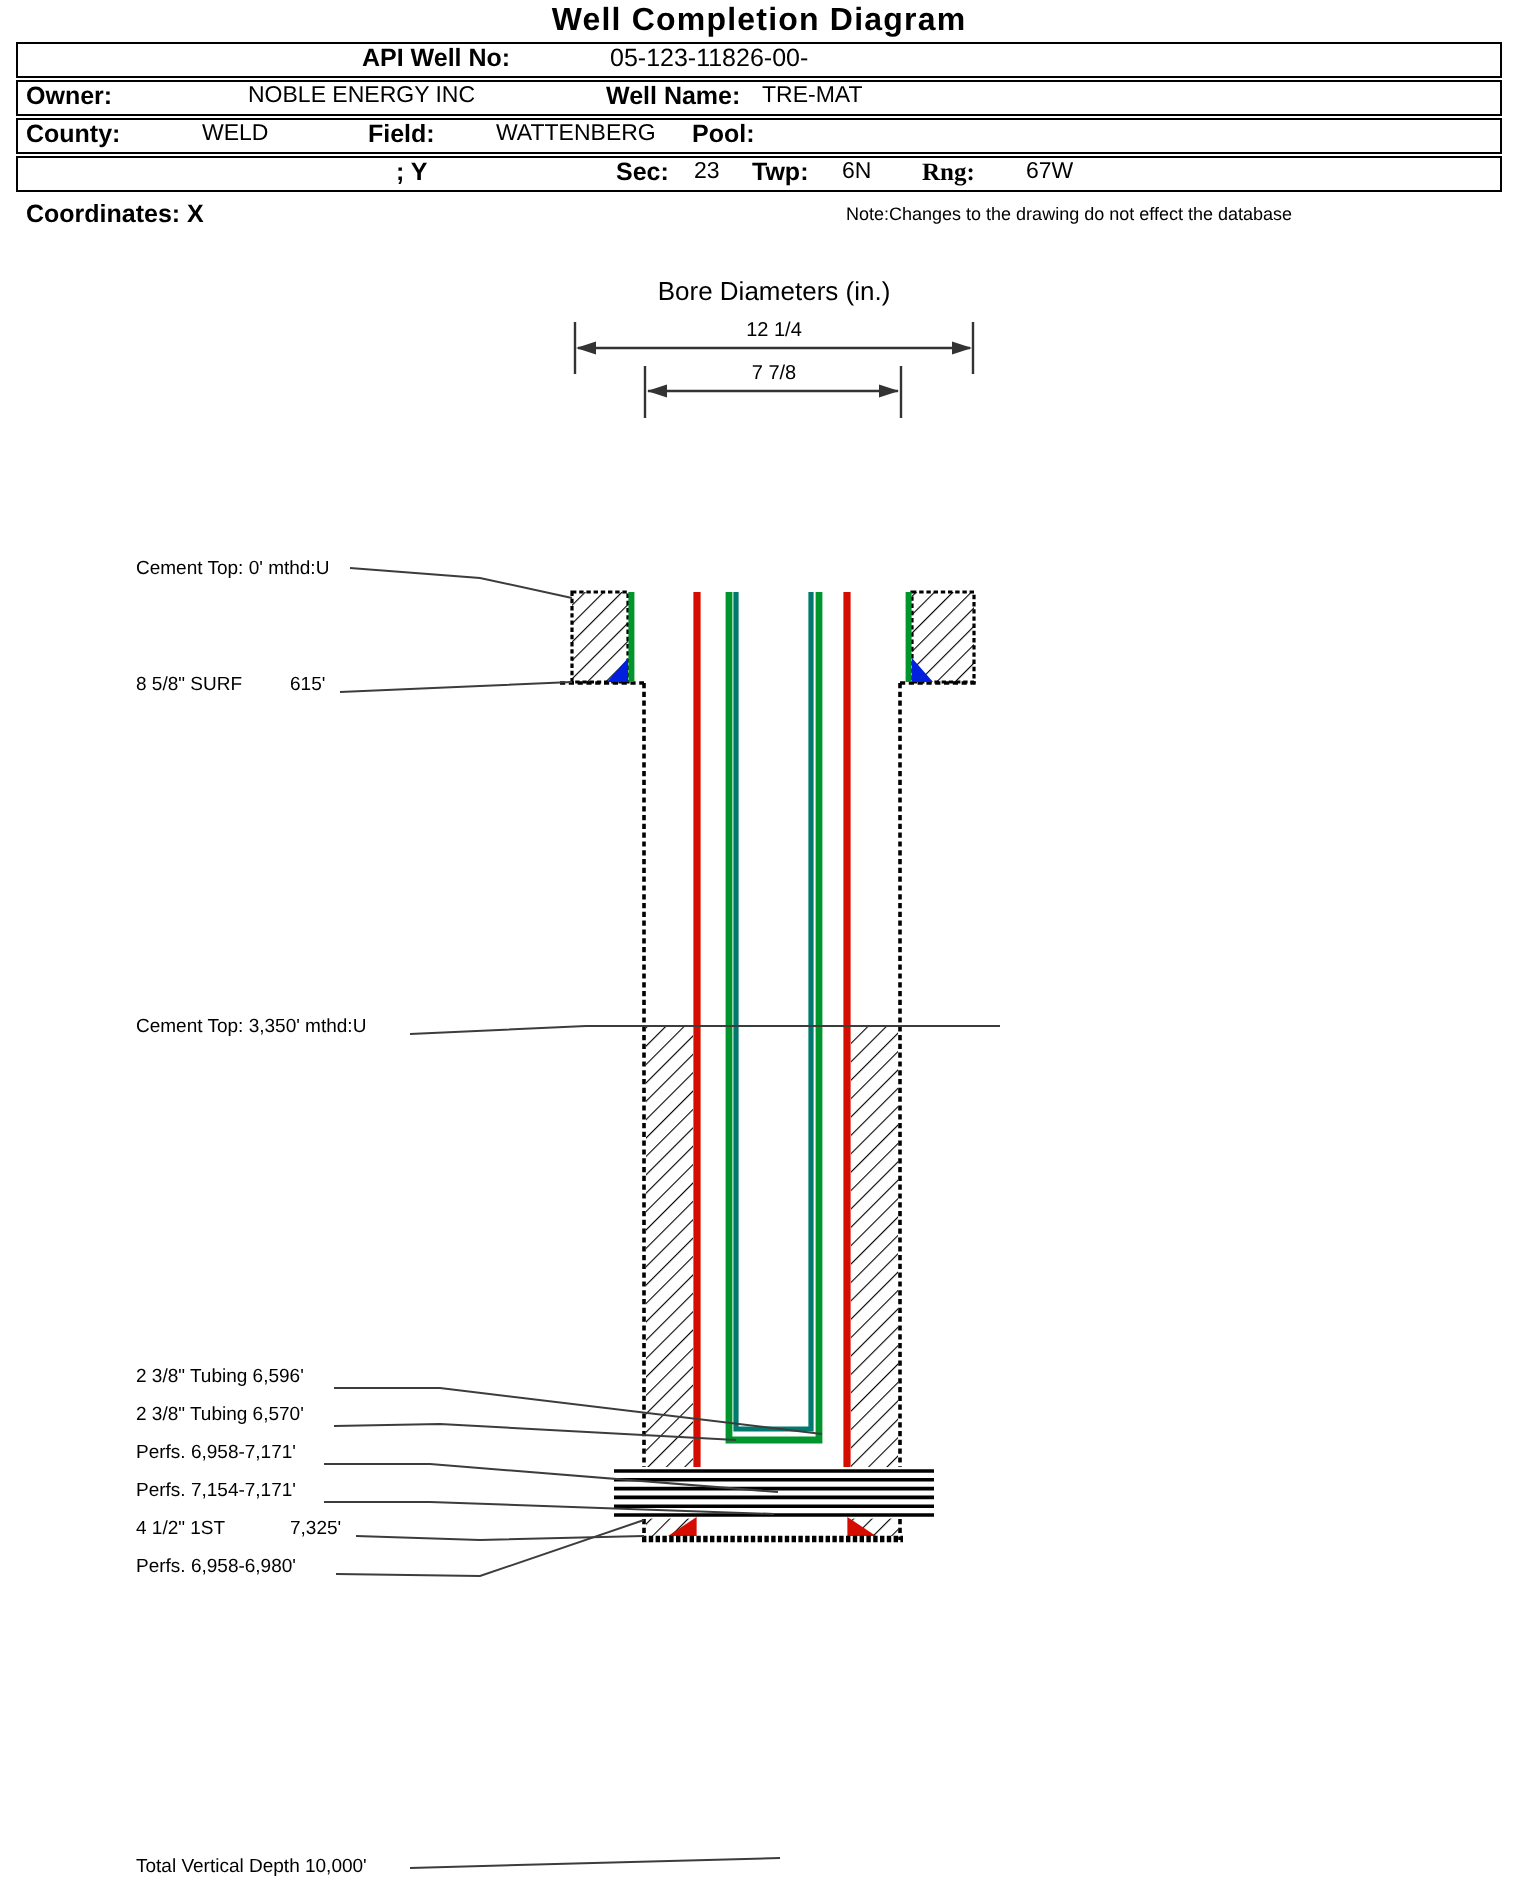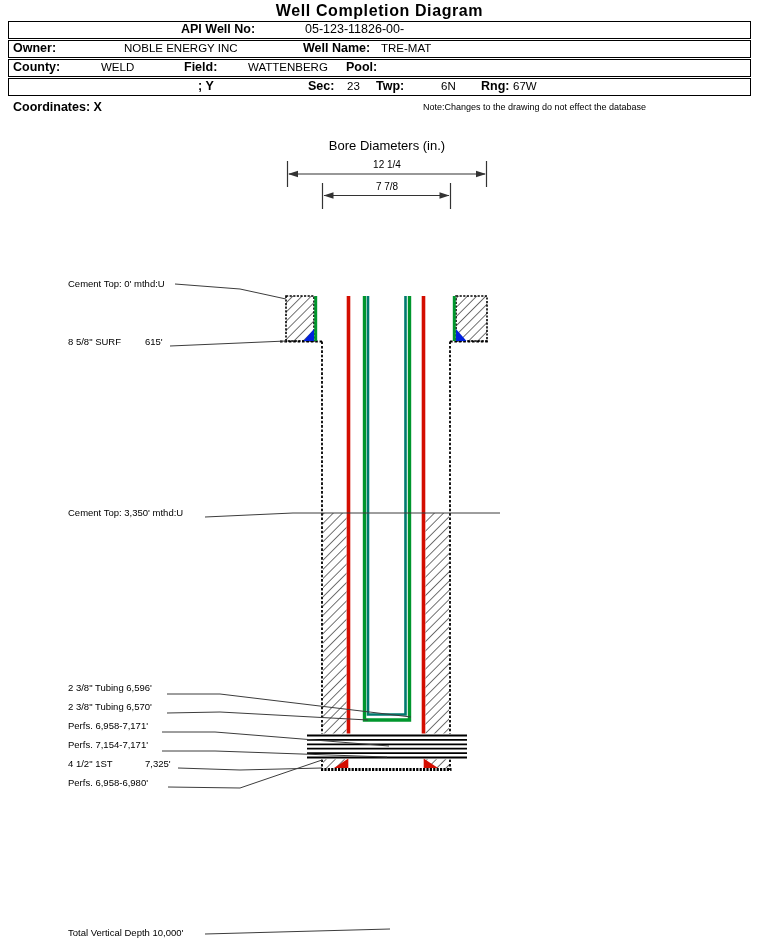--- a/index.html
+++ b/index.html
@@ -57,22 +57,22 @@
       <span class="val" style="left:239px;">WATTENBERG</span>
       <span class="lbl" style="left:337px;">Pool:</span>
       <span class="val" style="left:385px;"></span>
     </div>
     <div class="hrow" style="top:57px;">
       <span class="lbl" style="left:4px;margin-top:21px;">Coordinates: X</span>
       <span class="lbl" style="left:189px;">; Y</span>
       <span class="lbl" style="left:299px;">Sec:</span>
       <span class="val" style="left:338px;">23</span>
       <span class="lbl" style="left:367px;">Twp:</span>
-      <span class="val" style="left:432px;">6N</span>
-      <span class="lbl" style="left:472px;">Rng:</span>
+      <span class="val" style="left:412px;">6N</span>
+      <span class="lbl" style="left:452px;font-family:Liberation Serif, serif;">Rng:</span>
       <span class="val" style="left:504px;">67W</span>
     </div>
   </div>
 
   <div class="note">Note:Changes to the drawing do not effect the database</div>
 
   <svg width="759" height="818" viewBox="0 125 759 818">
     <defs>
       <pattern id="hatch" patternUnits="userSpaceOnUse" width="6.5" height="6.5" patternTransform="rotate(45)">
         <rect width="6.5" height="6.5" fill="#ffffff"></rect>

